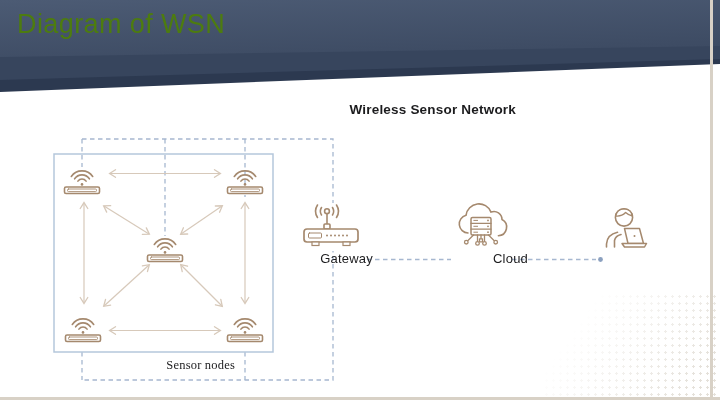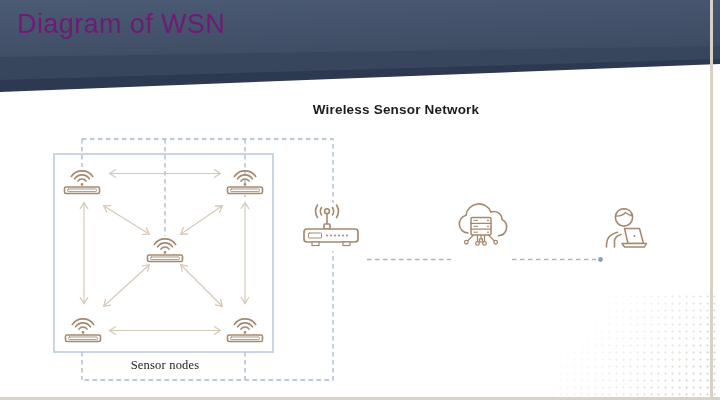--- a/index.html
+++ b/index.html
@@ -10,38 +10,38 @@
   
   .hdr{position:absolute;left:0;top:0;width:720px;height:96px;pointer-events:none;}
   .hdr-dark{position:absolute;inset:0;background:#2c3950;
     clip-path:polygon(0 0,720px 0,720px 64px,0 92px);}
   .hdr-mid{position:absolute;inset:0;background:#37455d;
     clip-path:polygon(0 0,720px 0,720px 59px,0 80px);}
   .hdr-main{position:absolute;inset:0;
     background:linear-gradient(178deg,#4c5b74 0%,#3e4c64 55%,#36445c 100%);
     clip-path:polygon(0 0,720px 0,720px 46px,0 57px);}
   .slide-title{
-    position:absolute;left:17px;top:9px;color:#701a75;font-size:27px;
+    position:absolute;left:17px;top:9px;color:#4d7c0f;font-size:27px;
     font-weight:400;letter-spacing:.4px;white-space:nowrap;
   }
   
   .frame-right{position:absolute;left:710px;top:0;width:3px;height:399px;background:#d8d1c6;z-index:30;}
   .frame-bottom{position:absolute;left:0;top:397px;width:720px;height:3px;background:#d8d1c6;z-index:30;}
   .dot-grid{
     position:absolute;left:543px;top:293px;width:177px;height:104px;z-index:1;
     background-image:radial-gradient(#e4e0d9 1.1px,transparent 1.3px);
     background-size:7px 7px;
     -webkit-mask-image:linear-gradient(125deg,transparent 22%,#000 88%);
     mask-image:linear-gradient(125deg,transparent 22%,#000 88%);
   }
   
   .net-svg{position:absolute;left:0;top:0;width:720px;height:405px;z-index:5;}
   .icon{position:absolute;z-index:10;}
   .lbl{
-    position:absolute;z-index:12;color:#1c1c1e;text-align:center;
+    position:absolute;z-index:12;color:#1c1c1e;text-align:right;
     letter-spacing:.2px;white-space:nowrap;
   }
   .lbl-diagram-title{left:276px;top:102px;width:240px;font-size:13.5px;font-weight:700;}
   .lbl-sensor{left:95px;top:358px;width:140px;font-size:12.5px;font-family:Liberation Serif, serif;}
   .lbl-entity{width:90px;font-size:13px;}
   .lbl-gateway{left:283px;top:251px;}
   .lbl-cloud{left:438px;top:251px;}
   .lbl-user{left:586px;top:251px;}
 </style>
 </head>
@@ -176,20 +176,22 @@
       <path d="M12.5 43 V40 Q13.2 30.5 23.5 28.3"></path>
       <path d="M20.5 43 V36.5 Q21.5 31.8 27 30.5"></path>
       <path d="M30.5 24.5 H45.5 L49.5 39.5 H34 Z" fill="#ffffff" stroke-width="1.5"></path>
       <circle cx="40.5" cy="32" r="1" fill="#a5896e" stroke="none"></circle>
       <path d="M28 39.5 H52.5 L50.5 43 H30.5 Z" fill="#ffffff" stroke-width="1.5"></path>
     </g>
   </svg>
 
   <div class="lbl lbl-diagram-title">Wireless Sensor Network</div>
   <div class="lbl lbl-sensor">Sensor nodes</div>
+  <div class="lbl lbl-entity lbl-gateway">Gateway</div>
+  <div class="lbl lbl-entity lbl-cloud">Cloud</div>
 
   <div class="hdr">
     <div class="hdr-dark"></div>
     <div class="hdr-mid"></div>
     <div class="hdr-main"></div>
   </div>
   <div class="slide-title">Diagram of WSN</div>
 
   <div class="frame-right"></div>
   <div class="frame-bottom"></div>

